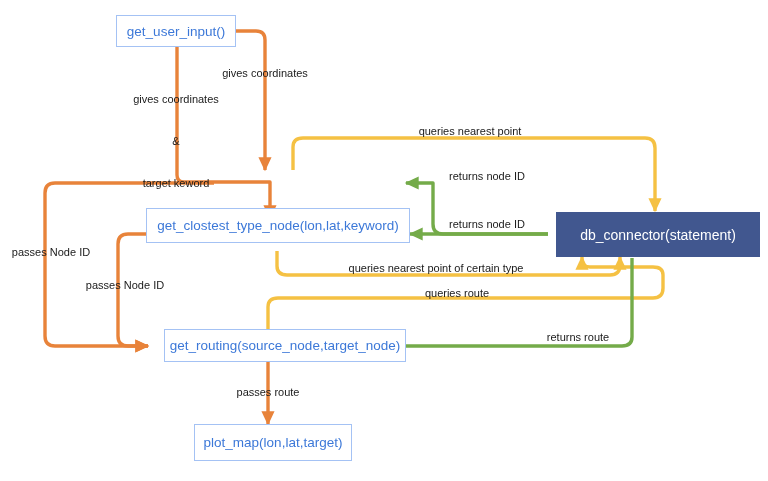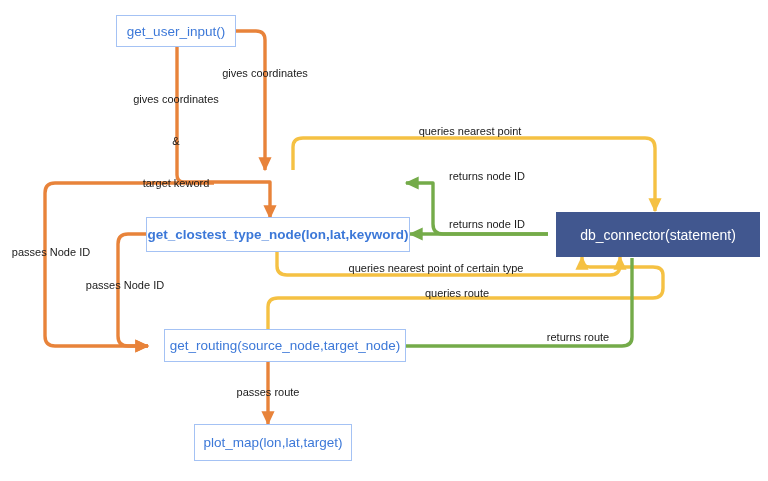--- a/index.html
+++ b/index.html
@@ -100,21 +100,21 @@
 
       <path stroke="#e8833a" marker-end="url(#arw-orange)" d="M268,362 L268,424"></path>
     </g>
   </svg>
 
   <div class="node node-process" style="left:116px; top:15px; width:120px; height:32px;">
     <span>get_user_input()</span>
   </div>
 
 
-  <div class="node node-process" style="left:146px; top:217px; width:264px; height:35px;font-weight:bold;">
+  <div class="node node-process" style="left:146px; top:208px; width:264px; height:35px;">
     <span>get_clostest_type_node(lon,lat,keyword)</span>
   </div>
 
   <div class="node node-db" style="left:548px; top:212px; width:204px; height:45px;margin-left:8px;">
     <span>db_connector(statement)</span>
   </div>
 
   <div class="node node-process" style="left:148px; top:329px; width:242px; height:33px;margin-left:16px;">
     <span>get_routing(source_node,target_node)</span>
   </div>

